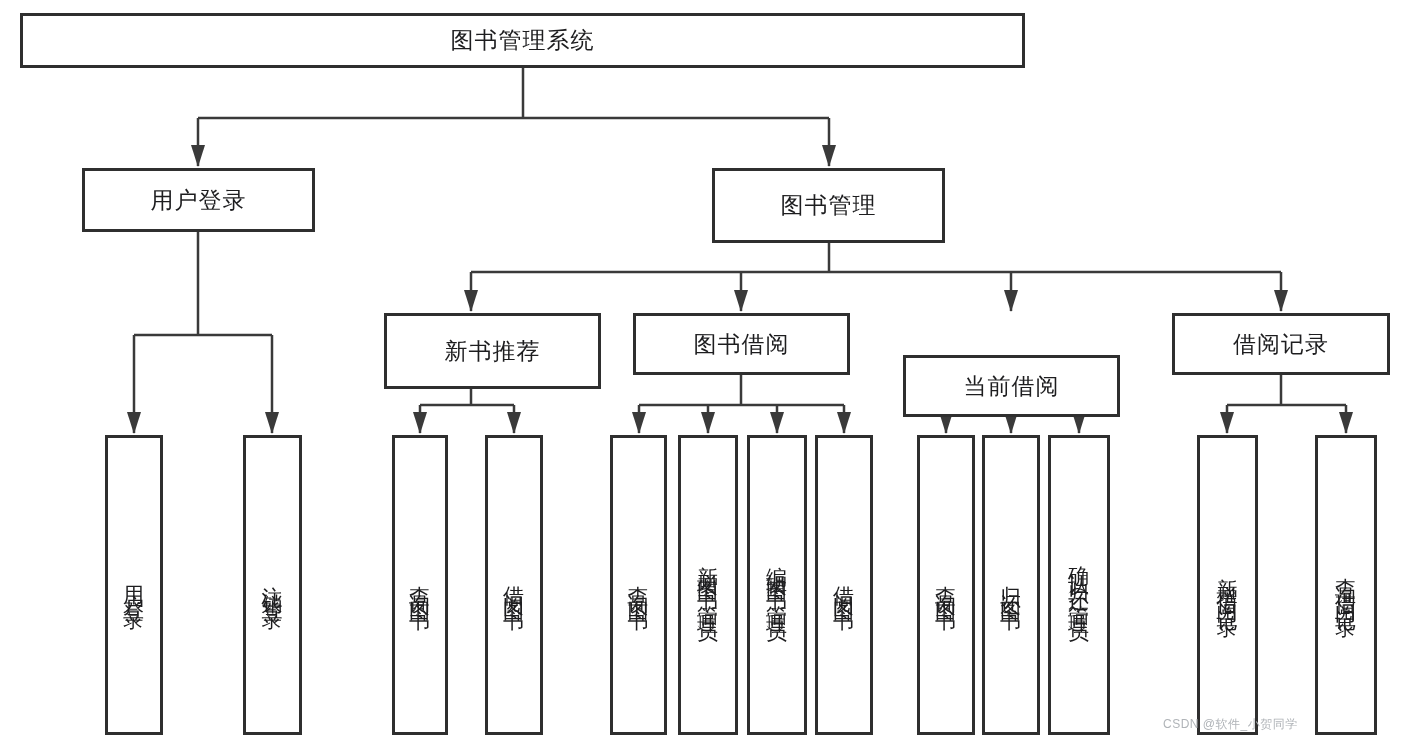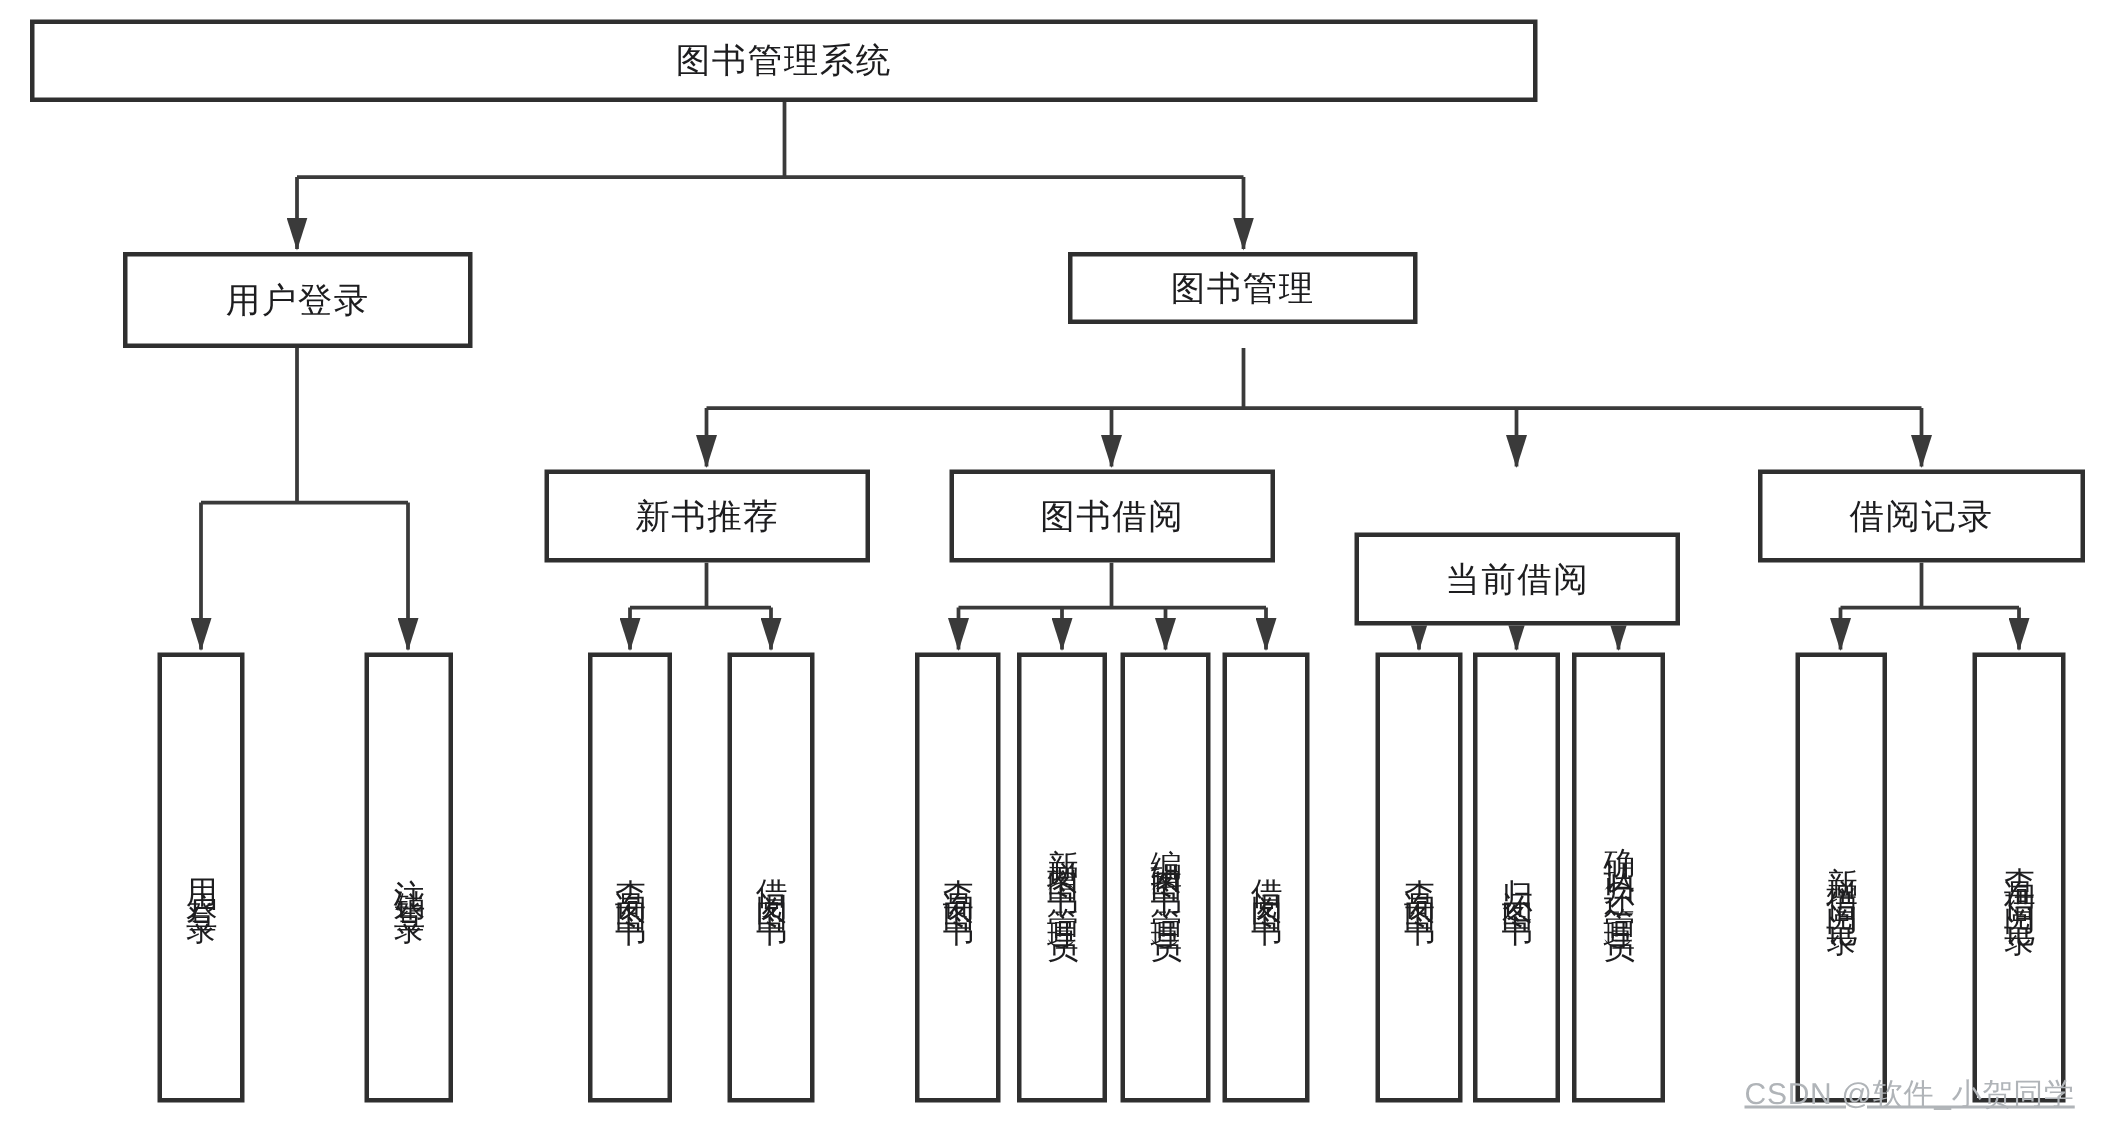--- a/index.html
+++ b/index.html
@@ -35,22 +35,22 @@
     top:435px;height:300px;
     writing-mode:vertical-rl;
     text-orientation:mixed;
     font-size:21px;
     letter-spacing:8px;
     line-height:1;
   }
   
   .node-root {left:20px;  top:13px;  width:1005px;height:55px;}
   .node-l2-0 {left:82px;  top:168px; width:233px; height:64px;}
-  .node-l2-1 {left:712px; top:168px; width:233px; height:48px;}
-  .node-l3-0 {left:363px; top:313px; width:217px; height:62px;font-family:Liberation Serif, serif;}
+  .node-l2-1 {left:712px; top:168px; width:233px; height:75px;}
+  .node-l3-0 {left:384px; top:313px; width:217px; height:76px;font-family:Liberation Serif, serif;}
   .node-l3-1 {left:633px; top:313px; width:217px; height:62px;font-family:Liberation Serif, serif;}
   .node-l3-2 {left:903px; top:313px; width:217px; height:62px;margin-top:42px;}
   .node-l3-3 {left:1172px;top:313px; width:218px; height:62px;}
   
   .leaf-0 {left:105px; width:58px;}
   .leaf-1 {left:243px; width:59px;}
   .leaf-2 {left:392px; width:56px;}
   .leaf-3 {left:485px; width:58px;}
   .leaf-4 {left:610px; width:57px;}
   .leaf-5 {left:678px; width:60px;}
@@ -58,25 +58,24 @@
   .leaf-7 {left:815px; width:58px;}
   .leaf-8 {left:917px; width:58px;}
   .leaf-9 {left:982px; width:58px;}
   .leaf-10{left:1048px;width:62px;}
   .leaf-11{left:1197px;width:61px;}
   .leaf-12{left:1315px;width:62px;}
   .watermark{
     position:absolute;
     left:1163px;top:716px;
     width:240px;
-    font-size:20px;
+    font-size:12px;
     color:var(--watermark);
     white-space:nowrap;
     letter-spacing:0.5px;
-    text-decoration:underline;
   }
 </style>
 </head>
 <body>
 
 <div class="canvas">
 
   <svg class="connectors" viewBox="0 0 1405 747" xmlns="http://www.w3.org/2000/svg">
     <defs>
       <marker id="arw" markerUnits="userSpaceOnUse" markerWidth="22" markerHeight="14" refX="21" refY="7" orient="auto">

